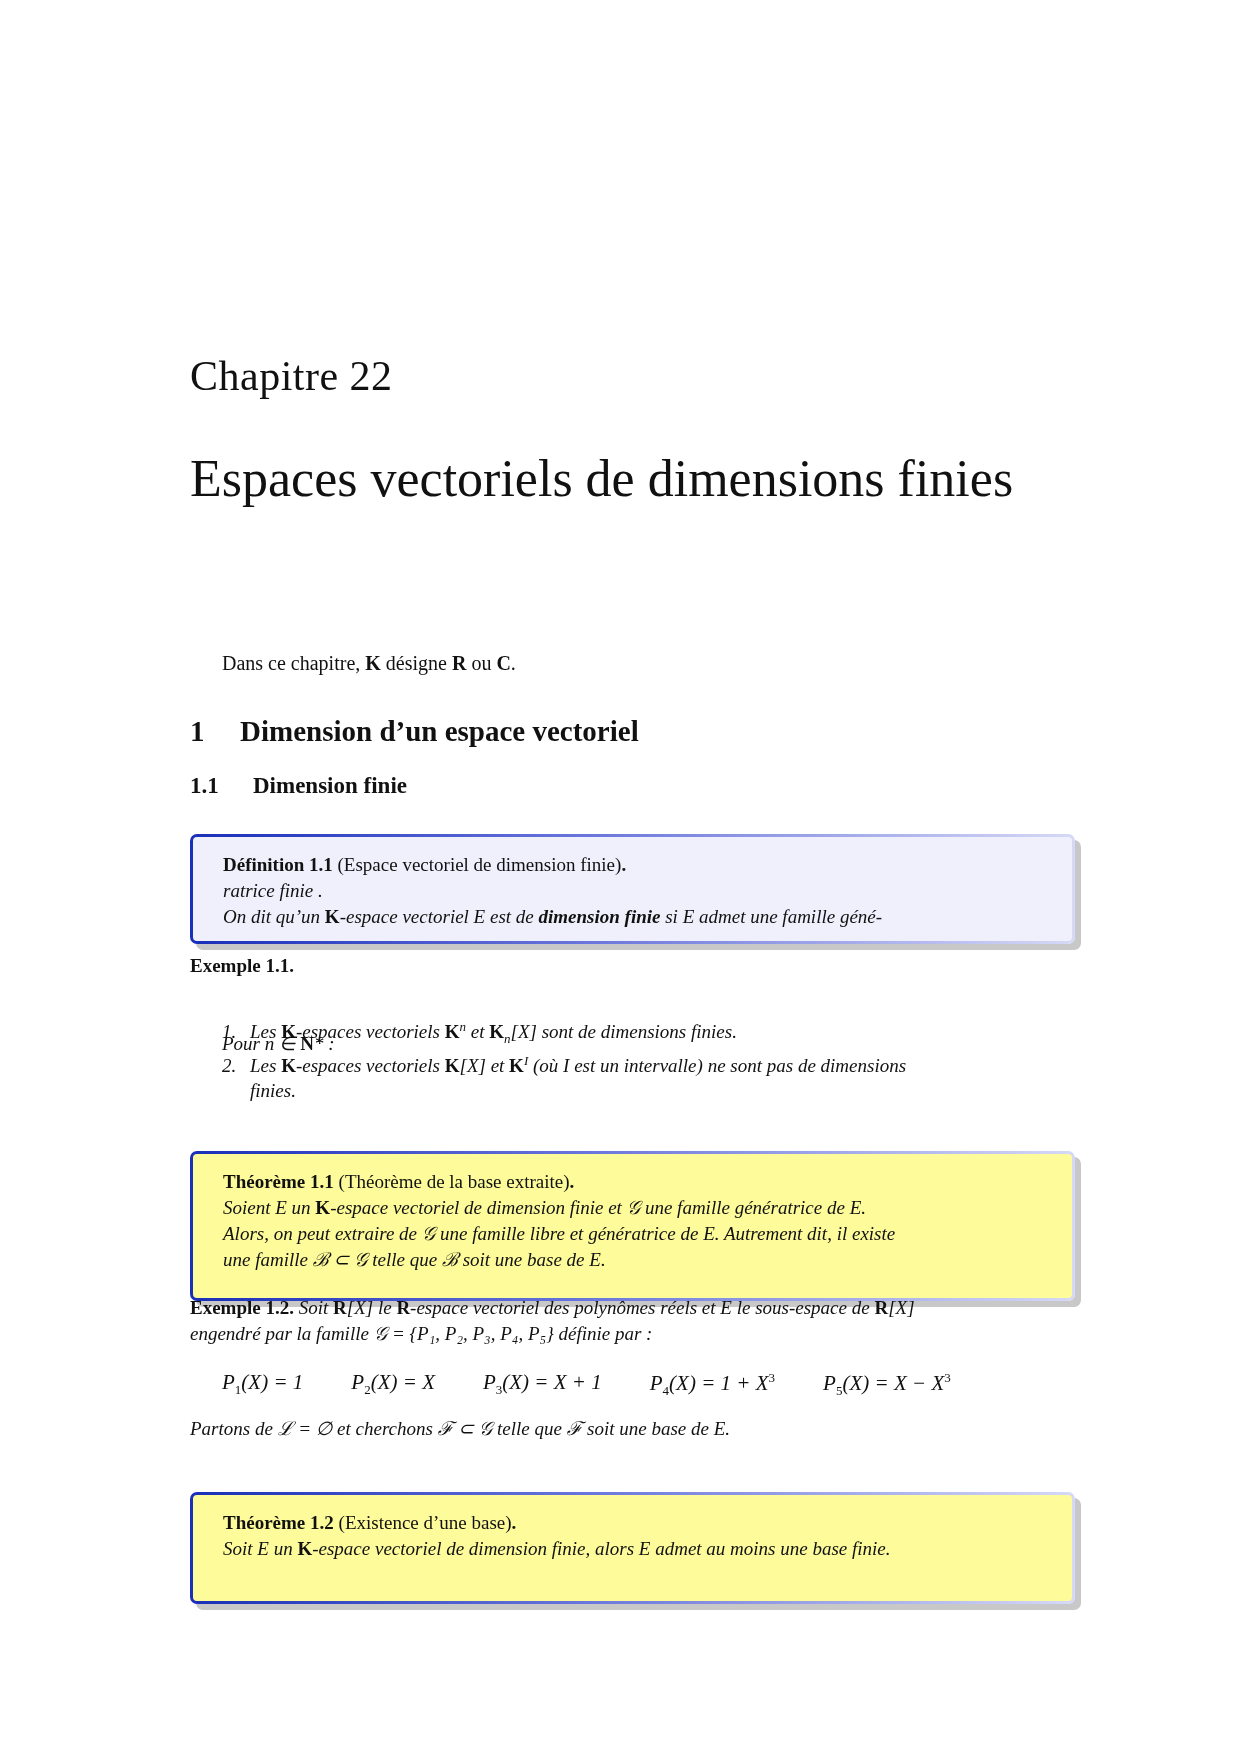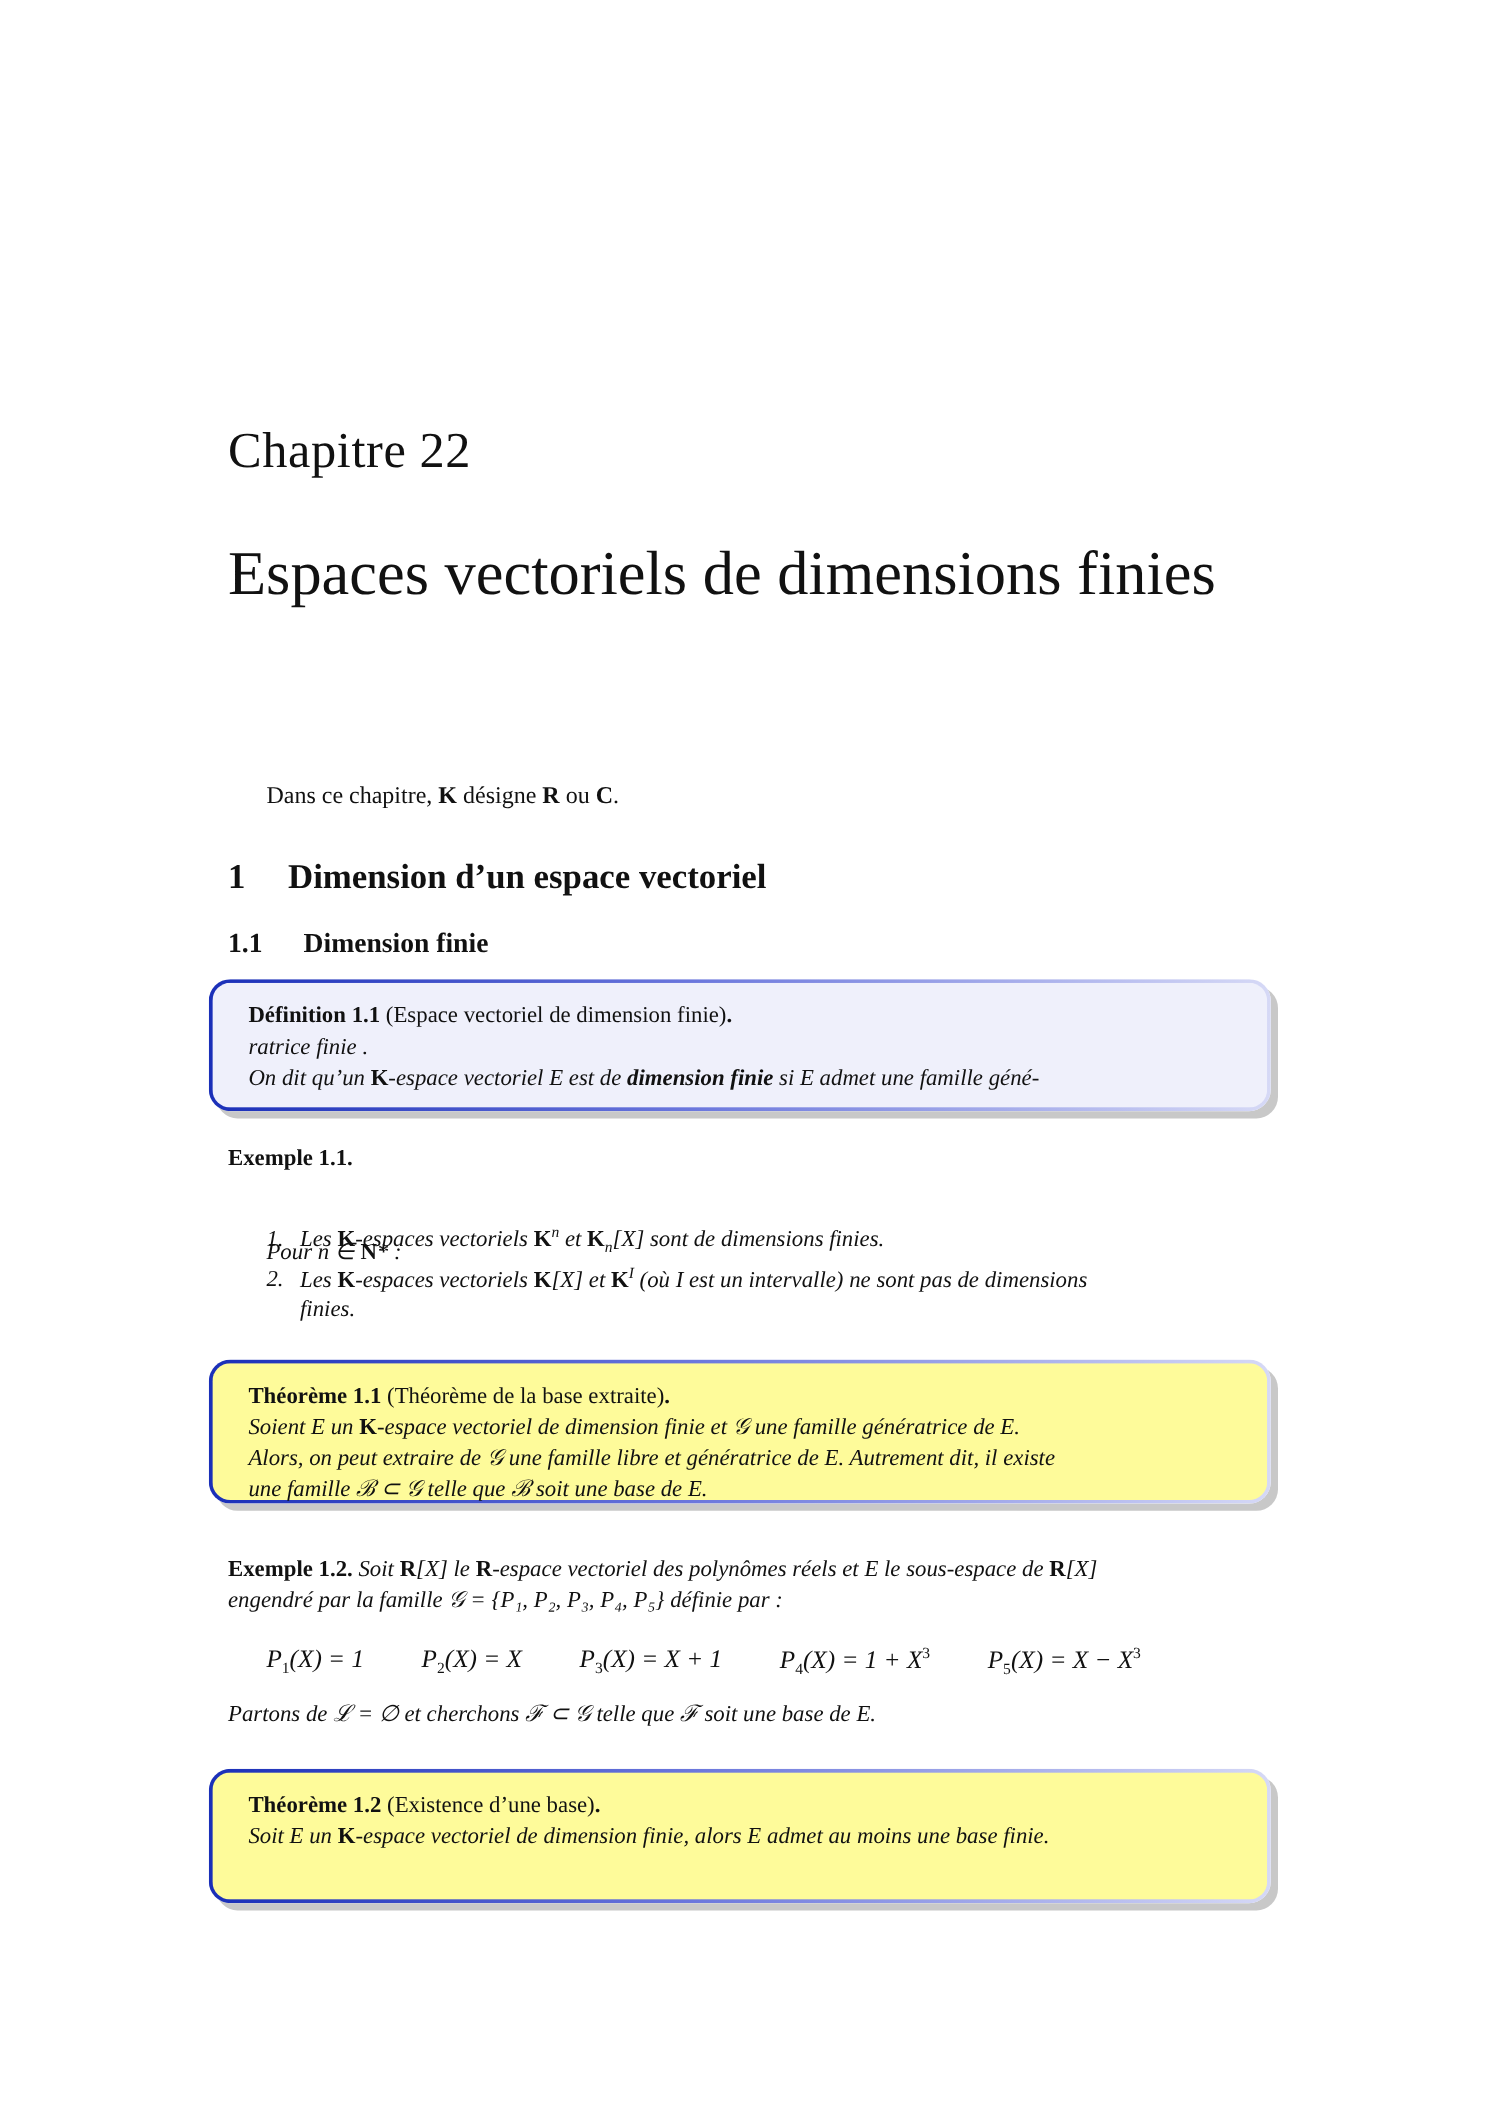--- a/index.html
+++ b/index.html
@@ -6,27 +6,27 @@
   body { width:1240px; height:1754px; position:relative; overflow:hidden;
          font-family:"DejaVu Serif","Liberation Serif",serif; color:#111; }
   .abs { position:absolute; }
   .chap { left:190px; top:352px; font-size:42px; font-family:"Liberation Serif",serif; letter-spacing:0.5px; }
   .title { left:190px; top:448px; width:860px; font-size:52px; line-height:62px; font-family:"Liberation Serif",serif; }
   .intro { left:222px; top:652px; font-size:20px; font-family:"Liberation Serif",serif; }
   .sec { left:190px; top:715px; font-size:29px; font-weight:bold; font-family:"Liberation Serif",serif; }
   .sec .num { display:inline-block; width:50px; }
   .subsec { left:190px; top:773px; font-size:23px; font-weight:bold; font-family:"Liberation Serif",serif; }
   .subsec .num { display:inline-block; width:63px; }
-  .box { position:absolute; left:174px; width:885px; border-radius:18px;
+  .box { position:absolute; left:190px; width:885px; border-radius:7px;
          border:3px solid transparent;
-         box-shadow:6px 6px 0 #c8c8c8; box-sizing:border-box; }
+         box-shadow:6px 6px 0 #c8c8c8; box-sizing:border-box;margin-top:18px; }
   .box-def { top:816px; height:110px; background:
        linear-gradient(#eff0fb,#eff0fb) padding-box,
        linear-gradient(90deg,#1a2fb8 0%,#6a76dc 45%,#d6d9f6 100%) border-box; }
-  .box-thm1 { top:1133px; height:120px; background:
+  .box-thm1 { top:1133px; height:150px; background:
        linear-gradient(#fefb9a,#fefb9a) padding-box,
        linear-gradient(90deg,#1a2fb8 0%,#6a76dc 45%,#d6d9f6 100%) border-box; }
   .box-thm2 { top:1474px; height:112px; background:
        linear-gradient(#fefb9a,#fefb9a) padding-box,
        linear-gradient(90deg,#1a2fb8 0%,#6a76dc 45%,#d6d9f6 100%) border-box; }
   .box-inner { padding:15px 30px 0 30px; font-size:19px; line-height:26px; font-family:"Liberation Serif",serif; }
   .hd b { font-weight:bold; }
   .it { font-style:italic; }
   .bk { font-weight:bold; font-style:normal; }
   .ex { left:190px; font-size:19px; line-height:26px; font-family:"Liberation Serif",serif; }

